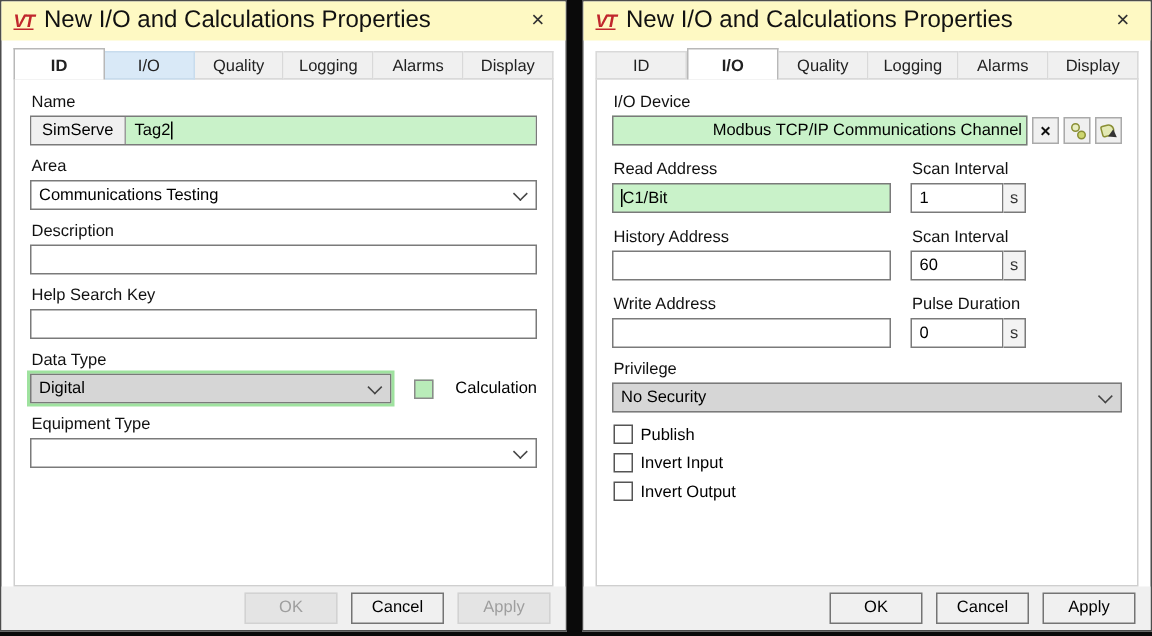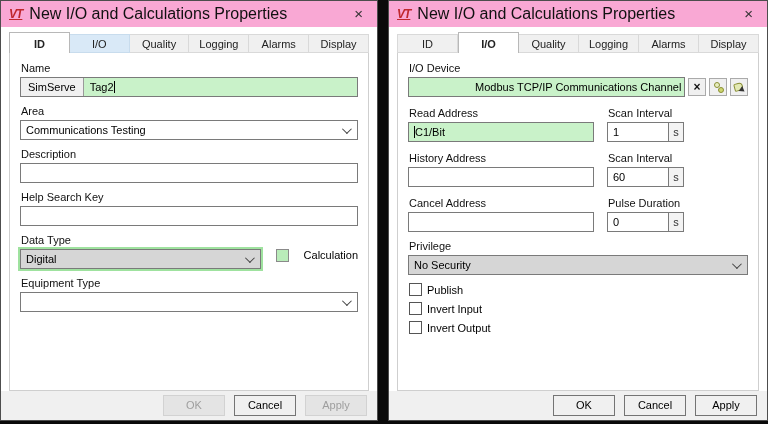--- a/index.html
+++ b/index.html
@@ -22,21 +22,21 @@
     flex-direction: column;
   }
   .dialog.left  { left: 0;   width: 378px; }
   .dialog.right { left: 388px; width: 380px; }
 
   .titlebar {
     height: 26px;
     display: flex;
     align-items: center;
     padding: 0 8px;
-    background: #f9a8d4;
+    background: #fef9c3;
     flex: 0 0 auto;
   }
   .app-logo {
     color: #c0272d;
     font-weight: bold;
     font-size: 12px;
     font-style: italic;
     text-decoration: underline;
     margin-right: 7px;
     letter-spacing: -1px;
@@ -163,21 +163,21 @@
   .name-prefix {
     background: #f0f0f0;
     border-right: 1px solid #9a9a9a;
     display: flex; align-items: center;
     padding: 0 7px;
     flex: 0 0 auto;
   }
   .name-value { background: #c9f2c9; flex: 1; display: flex; align-items: center; padding: 8px 6px; }
 
   
-  .dt-row { display: flex; align-items: flex-start; gap: 15px; }
+  .dt-row { display: flex; align-items: center; gap: 15px; }
   .dt-row .combo { flex: 1; }
   .cb {
     width: 13px; height: 13px;
     border: 1px solid #555;
     background: #fff;
     flex: 0 0 auto;
   }
   .cb.green { background: #b9ecb9; border-color: #8a8a8a; }
   .cb-row { display: flex; align-items: center; gap: 5px; margin: 5px 0 6px 1px; }
 
@@ -369,21 +369,21 @@
           <div class="scan-num">
               <span>60</span>
             </div>
           <div class="scan-unit">s</div>
         </div>
       </div>
     </div>
 
     <div class="two-col fgroup">
       <div class="col1">
-        <span class="flabel">Cancel Address</span>
+        <span class="flabel">Write Address</span>
         <div class="tbox">
             <span></span>
           </div>
       </div>
       <div class="col2">
         <span class="flabel">Pulse Duration</span>
         <div class="scan-wrap">
           <div class="scan-num">
               <span>0</span>
             </div>

